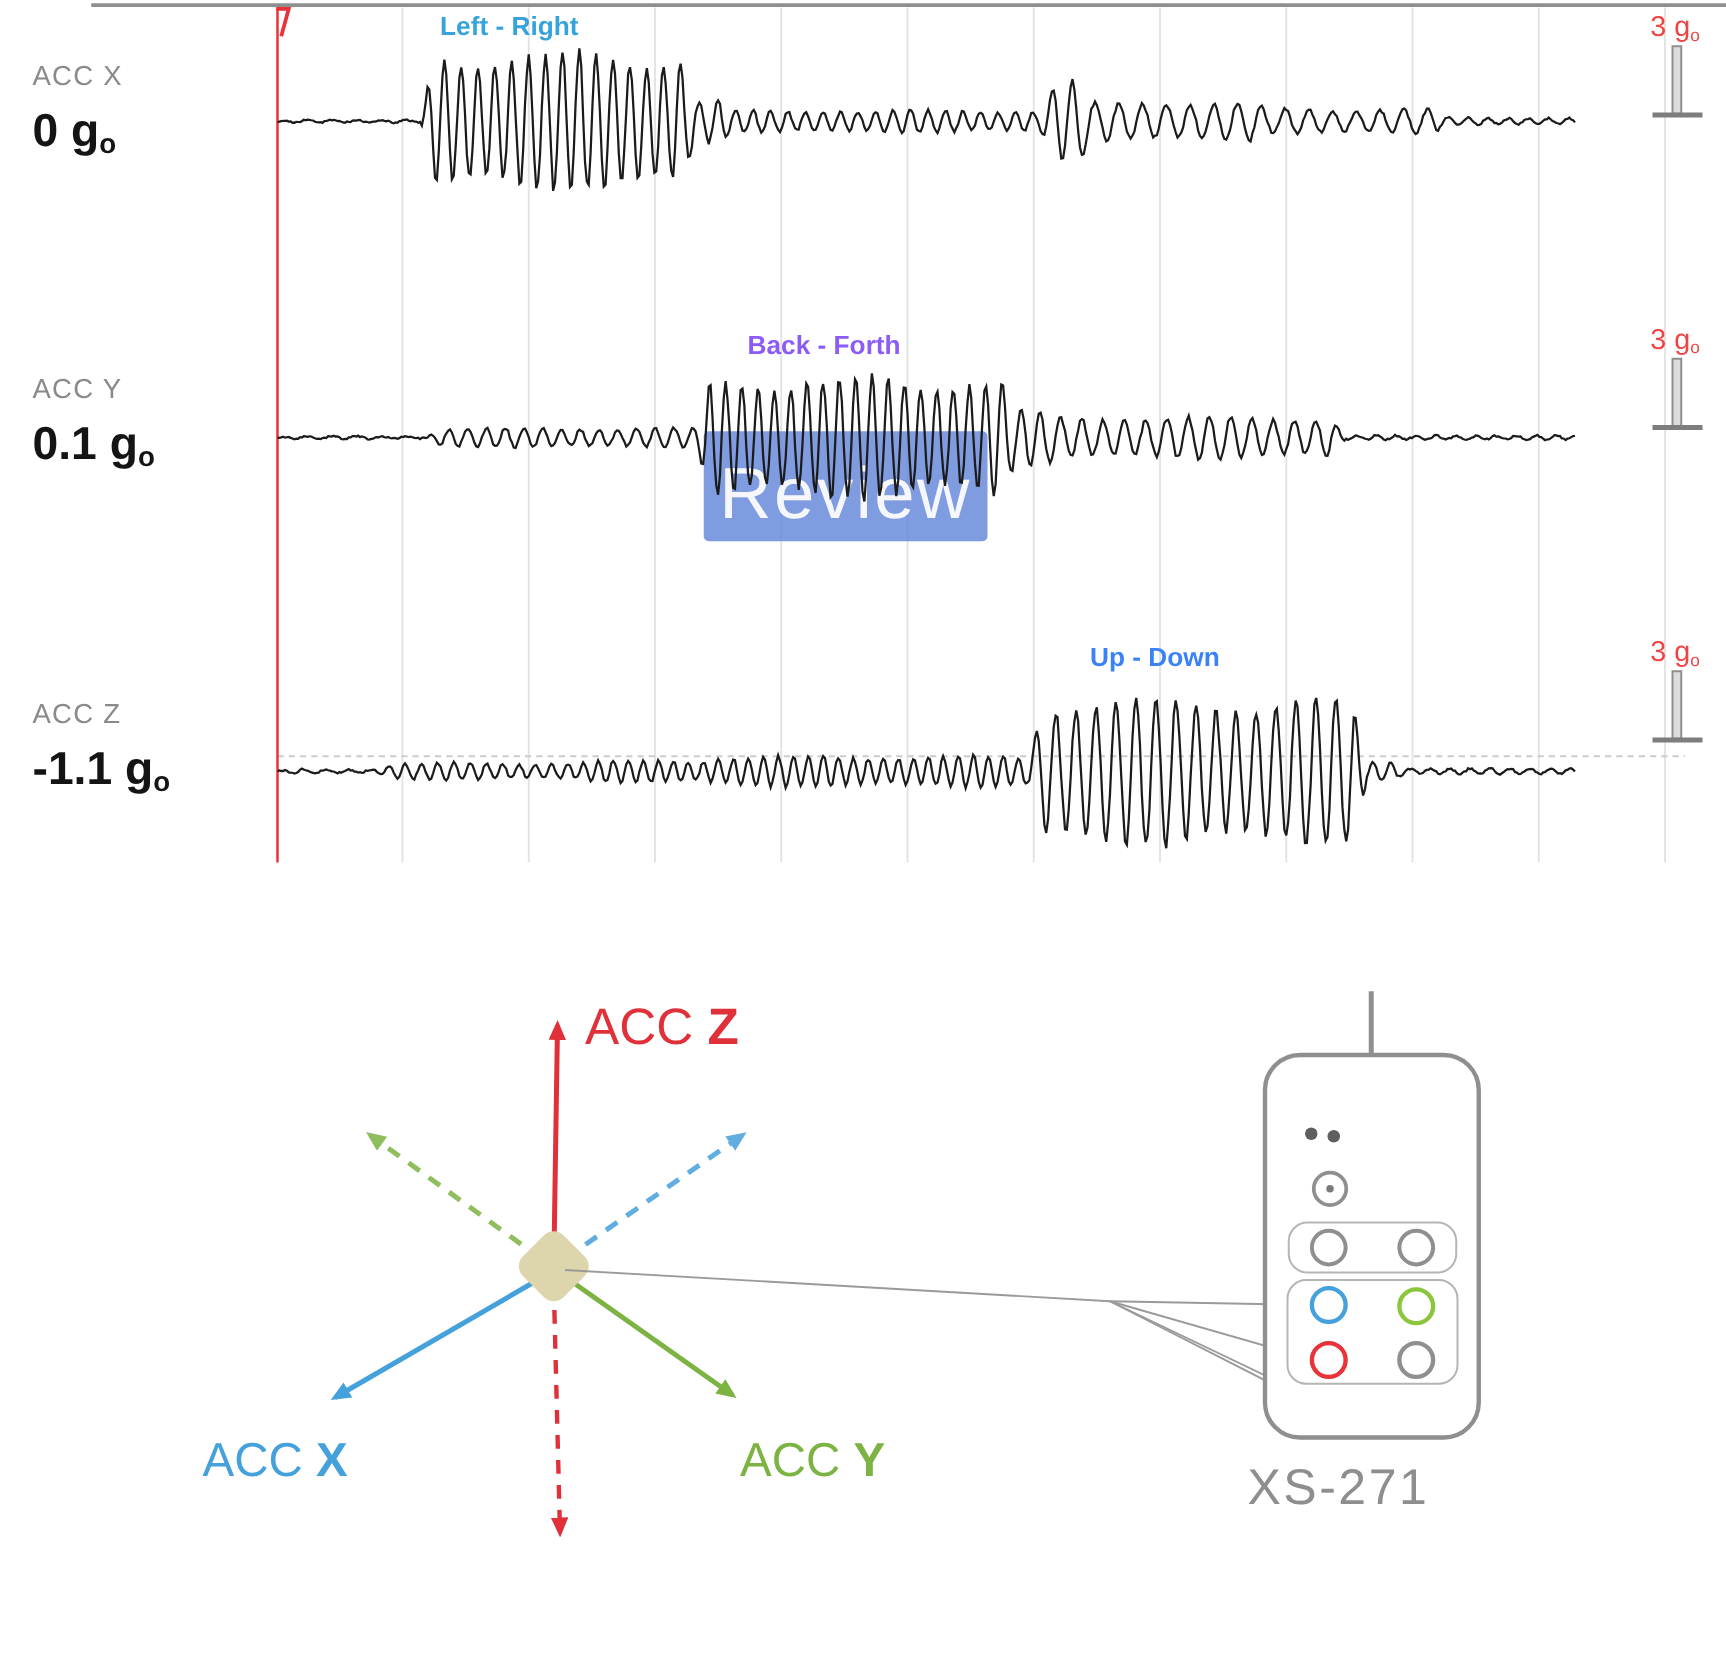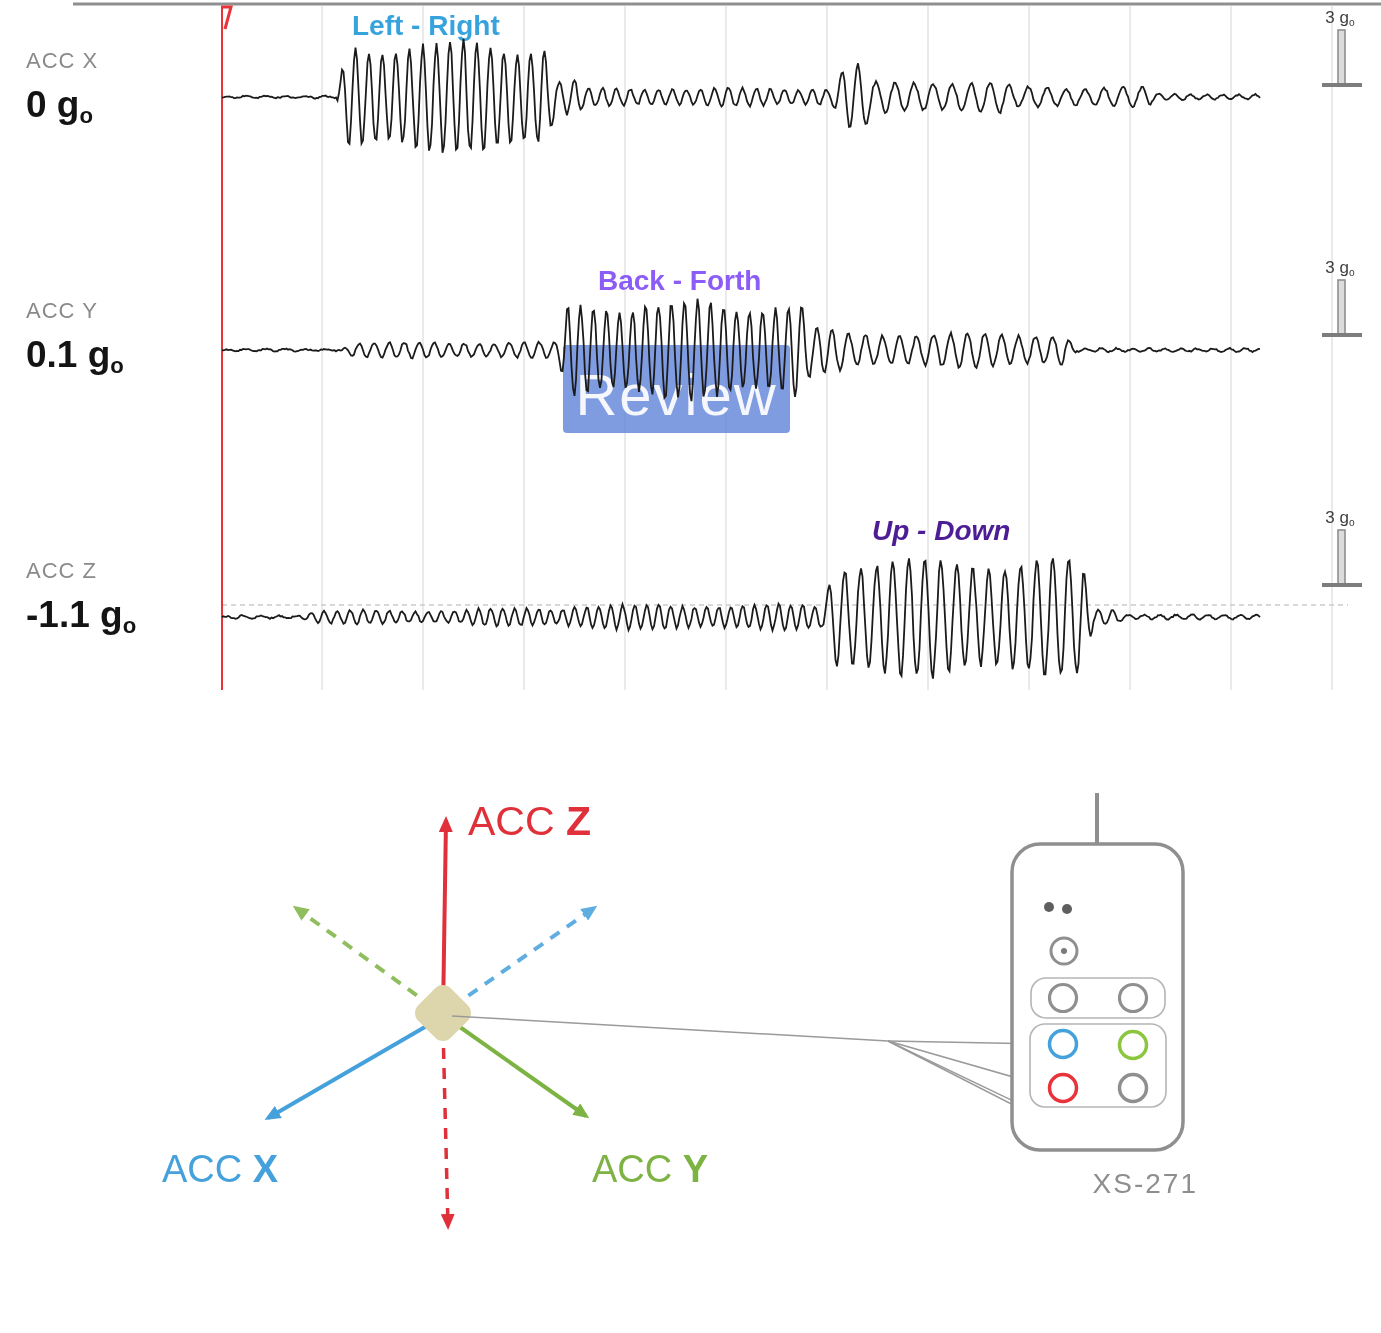--- a/index.html
+++ b/index.html
@@ -5,31 +5,31 @@
   html,body{margin:0;padding:0;background:#ffffff;}
   body{width:1381px;height:1333px;position:relative;overflow:hidden;
        font-family:"Liberation Sans", sans-serif;}
   .chart-panel{position:absolute;left:0;top:0;width:1381px;height:700px;}
   .diagram-panel{position:absolute;left:0;top:760px;width:1381px;height:573px;}
   svg.layer{position:absolute;left:0;top:0;}
   .ch-block{position:absolute;left:26px;}
   .ch-name{font-size:22px;color:#8a8a8a;letter-spacing:1px;}
   .ch-value{font-size:37px;font-weight:bold;color:#141414;margin-top:10px;white-space:nowrap;}
   .sub{font-size:0.6em;vertical-align:-0.25em;}
-  .motion-label{position:absolute;font-size:28px;font-weight:bold;white-space:nowrap;}
+  .motion-label{position:absolute;font-size:21px;font-weight:bold;white-space:nowrap;}
   .scale-block{position:absolute;left:1310px;width:60px;text-align:center;}
-  .scale-text{font-size:17px;color:#404040;white-space:nowrap;}
+  .scale-text{font-size:23px;color:#ef4444;white-space:nowrap;}
   .review-overlay{position:absolute;left:563px;top:345px;width:227px;height:88px;
       border-radius:4px;display:flex;align-items:center;justify-content:center;
       padding-top:10px;box-sizing:border-box;}
   .review-overlay span{font-size:58px;color:rgba(255,255,255,0.92);letter-spacing:2px;}
   .axis-label{position:absolute;font-size:38px;white-space:nowrap;}
   .axis-label b{font-weight:800;}
-  .device-label{position:absolute;font-size:28px;color:#8e8e8e;letter-spacing:2px;
-      width:200px;text-align:right;}
+  .device-label{position:absolute;font-size:40px;color:#8e8e8e;letter-spacing:2px;
+      width:200px;text-align:left;}
 </style>
 </head>
 <body>
 
 <div class="chart-panel">
 
   <svg id="grid-svg" class="layer" width="1381" height="700">
     <line x1="73" y1="4" x2="1381" y2="4" stroke="#8f8f8f" stroke-width="3"></line>
     <g id="gridlines">
         <line x1="322" x2="322" y1="6" y2="690" stroke="#e3e3e3" stroke-width="1.5"></line>
@@ -57,21 +57,21 @@
     <div class="ch-name">ACC Y</div>
     <div class="ch-value"><span>0.1</span>&nbsp;<span>g</span><span class="sub">o</span></div>
   </div>
   <div class="ch-block" style="top:558px;">
     <div class="ch-name">ACC Z</div>
     <div class="ch-value"><span>-1.1</span>&nbsp;<span>g</span><span class="sub">o</span></div>
   </div>
 
   <div class="motion-label" style="left: 352px; top: 10px; color: rgb(54, 163, 220);">Left - Right</div>
   <div class="motion-label" style="left: 598px; top: 265px; color: #8b5cf6;">Back - Forth</div>
-  <div class="motion-label" style="left: 872px; top: 515px; color: #4c1d95; font-style: italic;">Up - Down</div>
+  <div class="motion-label" style="left: 872px; top: 515px; color: #3b82f6;">Up - Down</div>
 
   <div class="scale-block" style="top:8px;">
     <div class="scale-text"><span>3</span> <span>g</span><span class="sub">o</span></div>
     <svg width="56" height="66">
       <rect x="26" y="2" width="7" height="54" fill="#dcdcdc" stroke="#8f8f8f" stroke-width="1.6"></rect>
       <line x1="10" y1="57" x2="50" y2="57" stroke="#7d7d7d" stroke-width="4"></line>
     </svg>
   </div>
   <div class="scale-block" style="top:258px;">
     <div class="scale-text"><span>3</span> <span>g</span><span class="sub">o</span></div>

